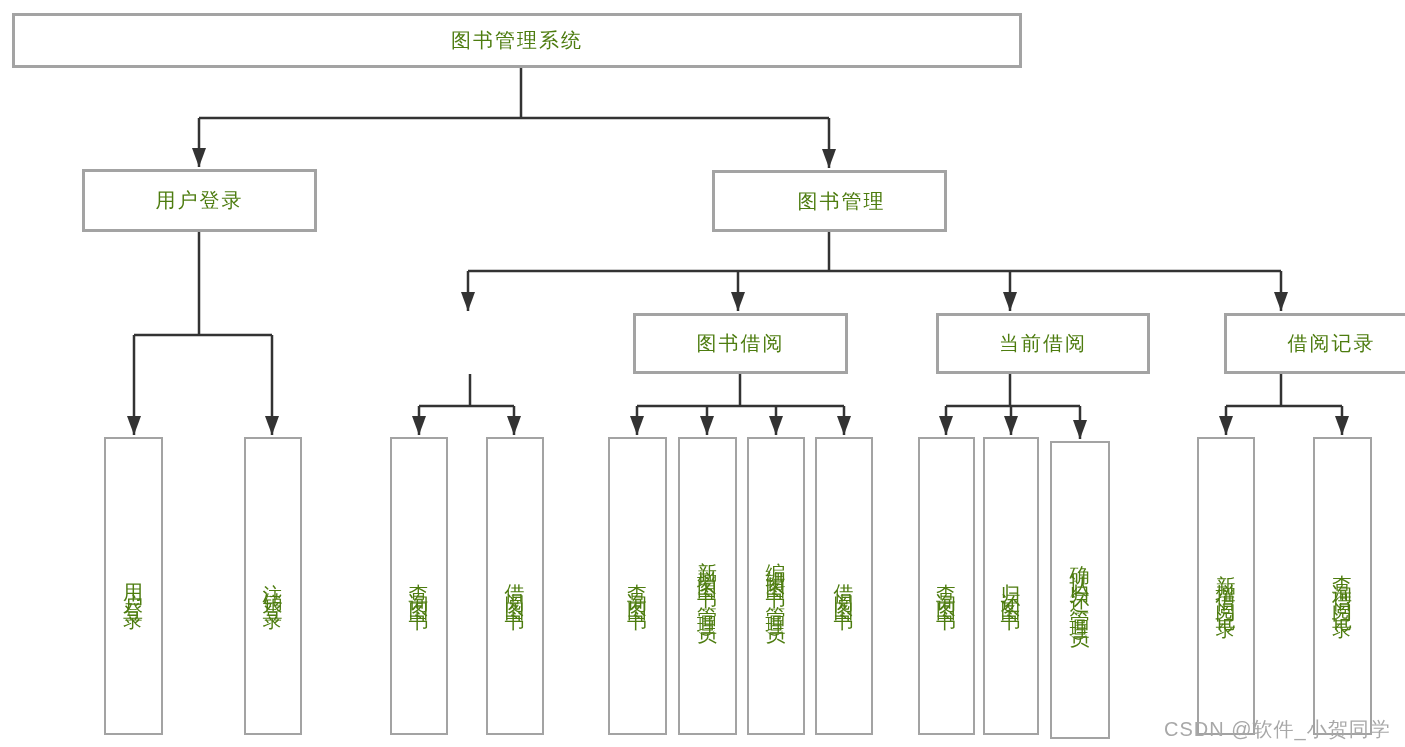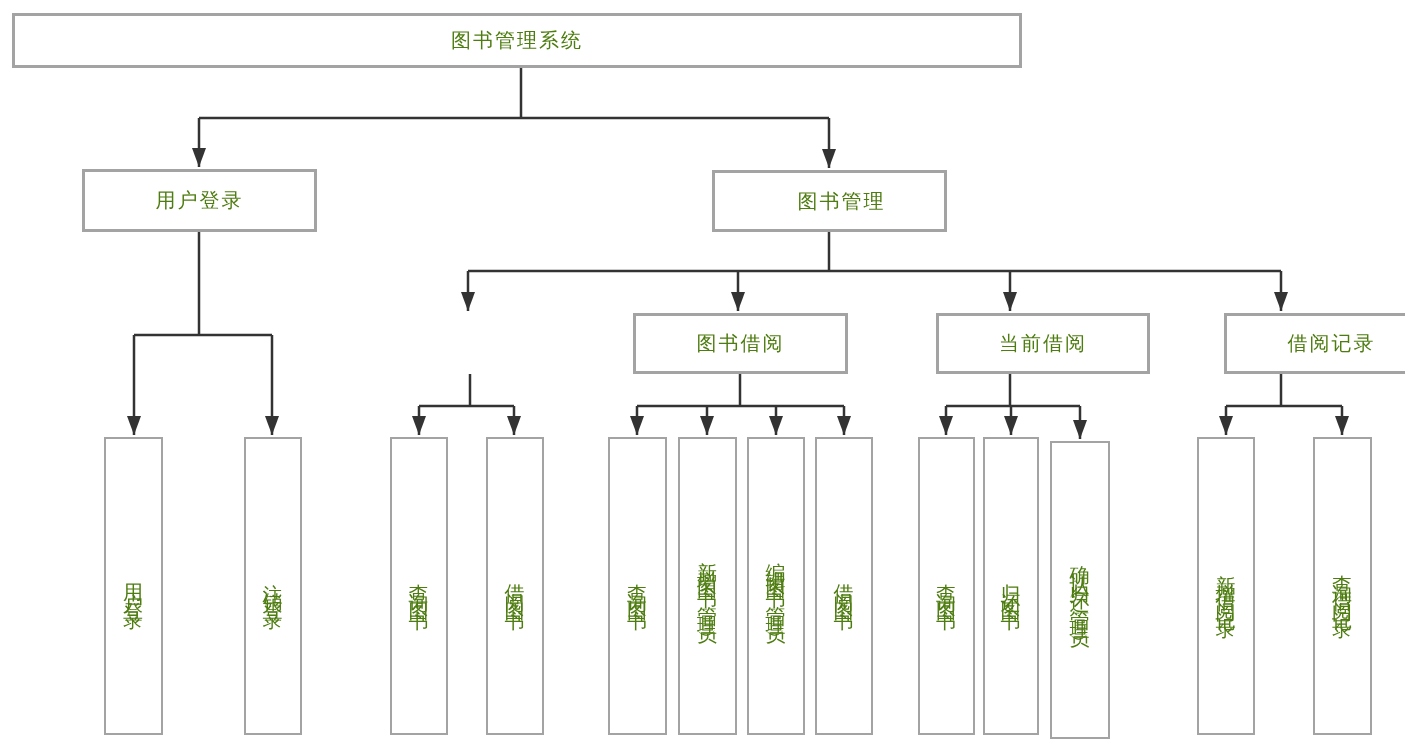--- a/index.html
+++ b/index.html
@@ -114,14 +114,15 @@
   <div class="box vbox" style="left:747px;top:437px;width:58px;height:298px;">编辑图书（管理员）</div>
   <div class="box vbox" style="left:815px;top:437px;width:58px;height:298px;">借阅图书</div>
 
   <div class="box vbox" style="left:918px;top:437px;width:57px;height:298px;">查询图书</div>
   <div class="box vbox" style="left:983px;top:437px;width:56px;height:298px;">归还图书</div>
   <div class="box vbox" style="left:1050px;top:441px;width:60px;height:298px;">确认归还（管理员）</div>
 
   <div class="box vbox" style="left:1197px;top:437px;width:58px;height:298px;">新增借阅记录</div>
   <div class="box vbox" style="left:1313px;top:437px;width:59px;height:298px;">查询借阅记录</div>
 
+  <div class="watermark">CSDN @软件_小贺同学</div>
 
 </div>
 
 </body></html>

